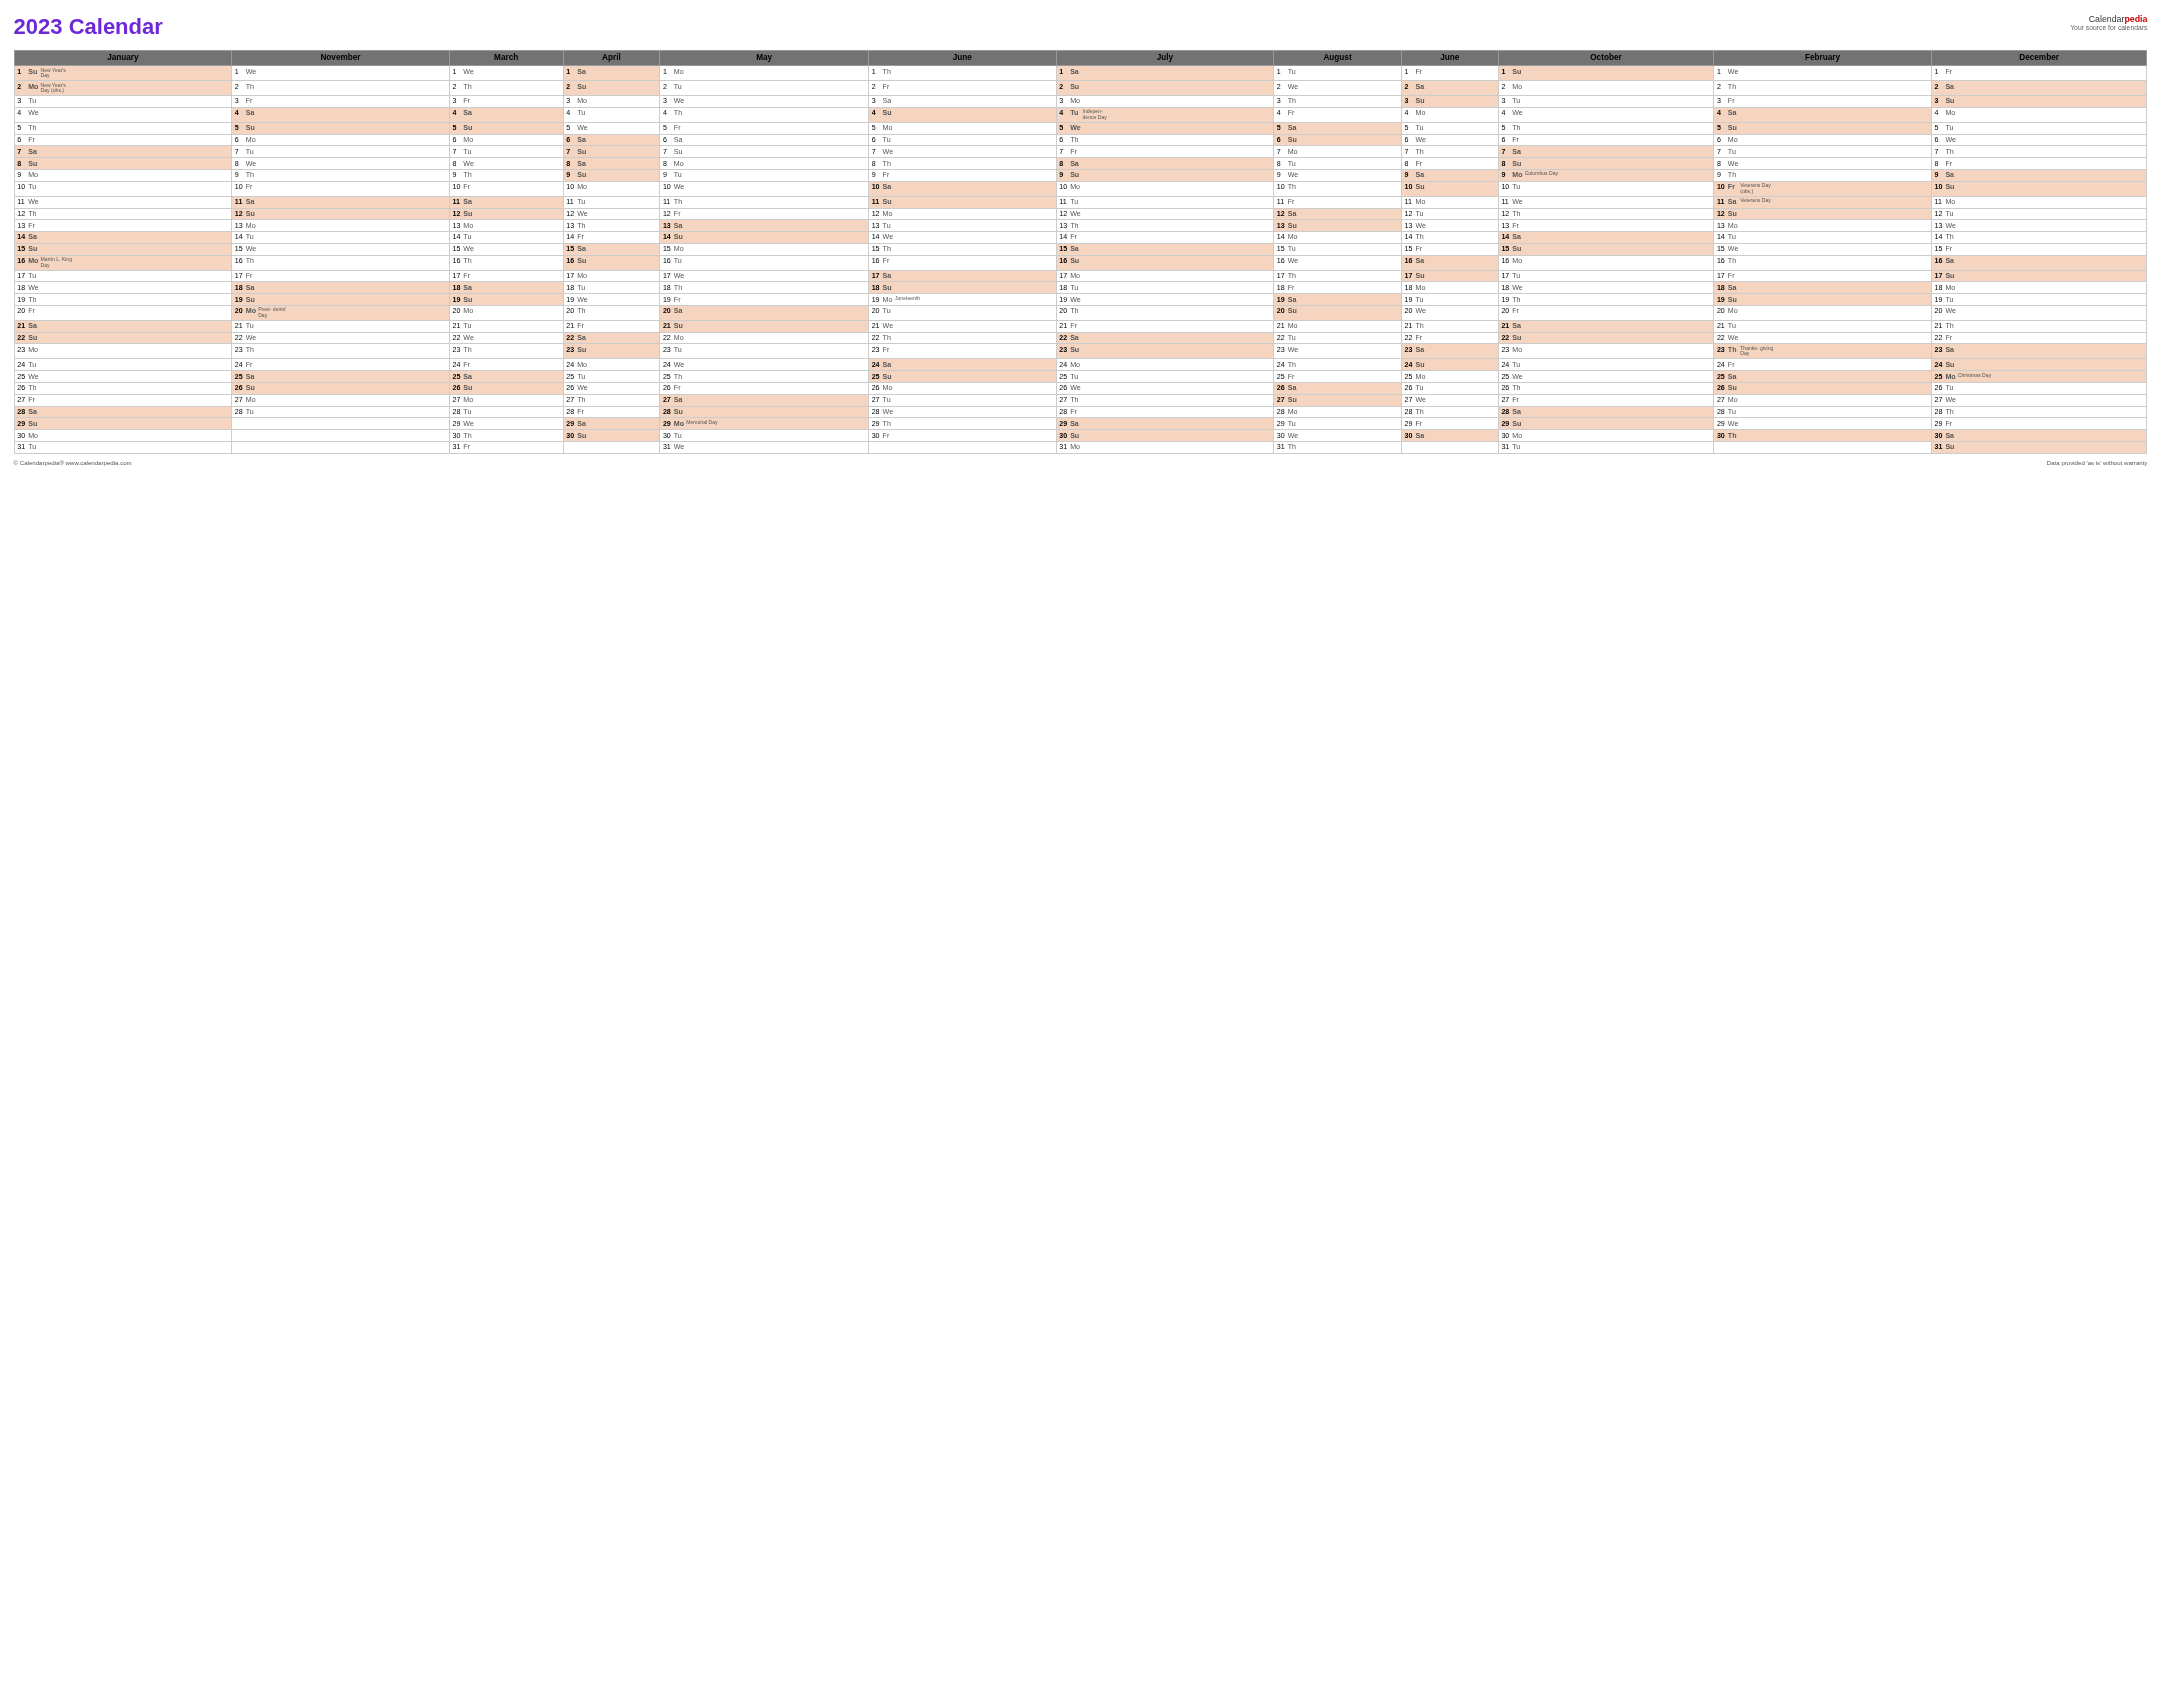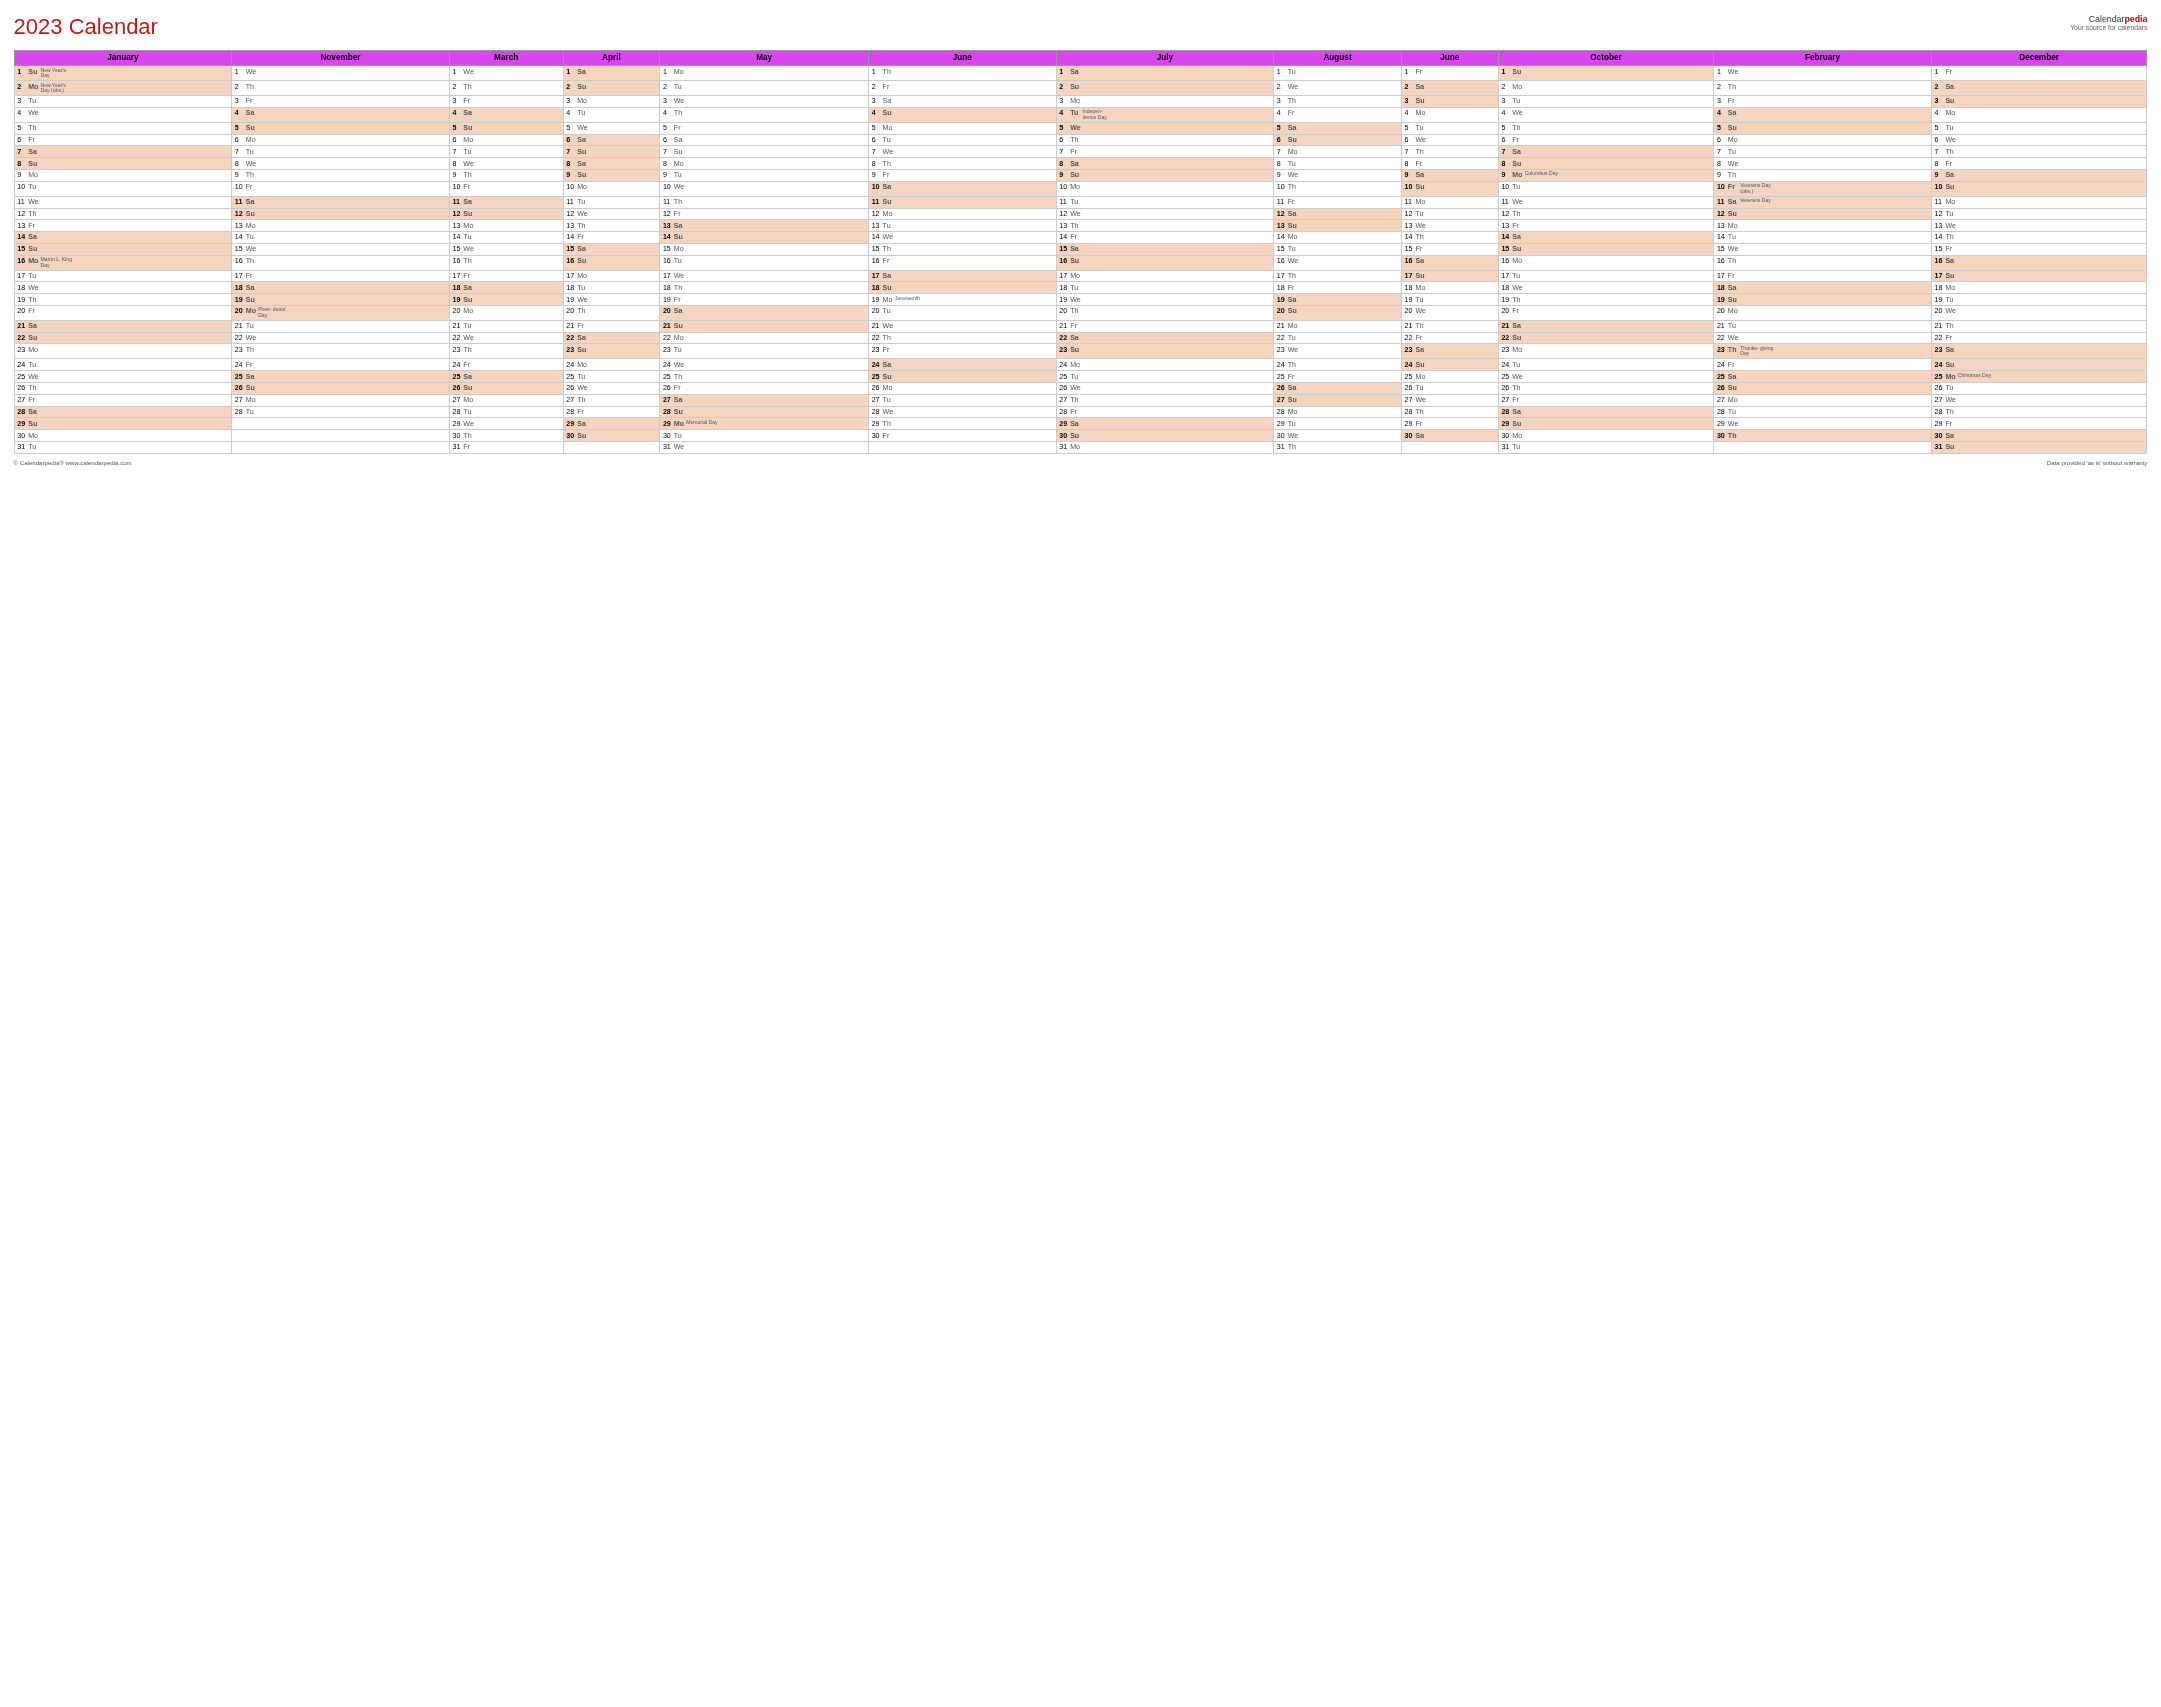--- a/index.html
+++ b/index.html
@@ -1,26 +1,26 @@
 <!DOCTYPE html>
 <html style="font-size:11px"><head>
   <meta charset="utf-8">
   <style>
     * { margin: 0; padding: 0; box-sizing: border-box; }
     body { font-family: Arial, sans-serif; background: #fff; padding: 13.6px; font-size: 7.5px; }
     
     .header { display: flex; justify-content: space-between; align-items: flex-start; margin-bottom: 10.2px; }
-    .title { font-size: 22px; font-weight: normal; color: #b91c1c; }
+    .title { font-size: 22px; font-weight: bold; color: #6d28d9; }
     .brand { text-align: right; font-size: 8.8px; color: #333; }
     .brand .calendar { font-weight: normal; }
     .brand .pedia { font-weight: bold; color: #c00; }
     .brand .tagline { font-size: 6.8px; color: #666; }
     
     table { width: 100%; border-collapse: collapse; border: 0.7px solid #999; }
-    th { background: #d946ef; border: 0.7px solid #999; padding: 2.7px 4.1px; text-align: center; font-size: 8.2px; font-weight: bold; }
+    th { background: #737373; border: 0.7px solid #999; padding: 2.7px 4.1px; text-align: center; font-size: 8.2px; font-weight: bold; }
     td { border: 0.7px solid #ccc; padding: 1.4px 2.7px; vertical-align: top; min-height: 15px; font-size: 7.1px; white-space: nowrap; }
     
     .day-cell { display: flex; align-items: flex-start; gap: 1.4px; }
     .day-num { font-weight: normal; min-width: 9.5px; }
     .day-abbr { color: #555; min-width: 11px; }
     .holiday-note { font-size: 5.1px; color: #555; line-height: 1.1; max-width: 34px; white-space: normal; }
     
     .footer { display: flex; justify-content: space-between; margin-top: 5.4px; font-size: 6.1px; color: #555; }
     
     td.weekend { background-color: #f5d5c0; }

